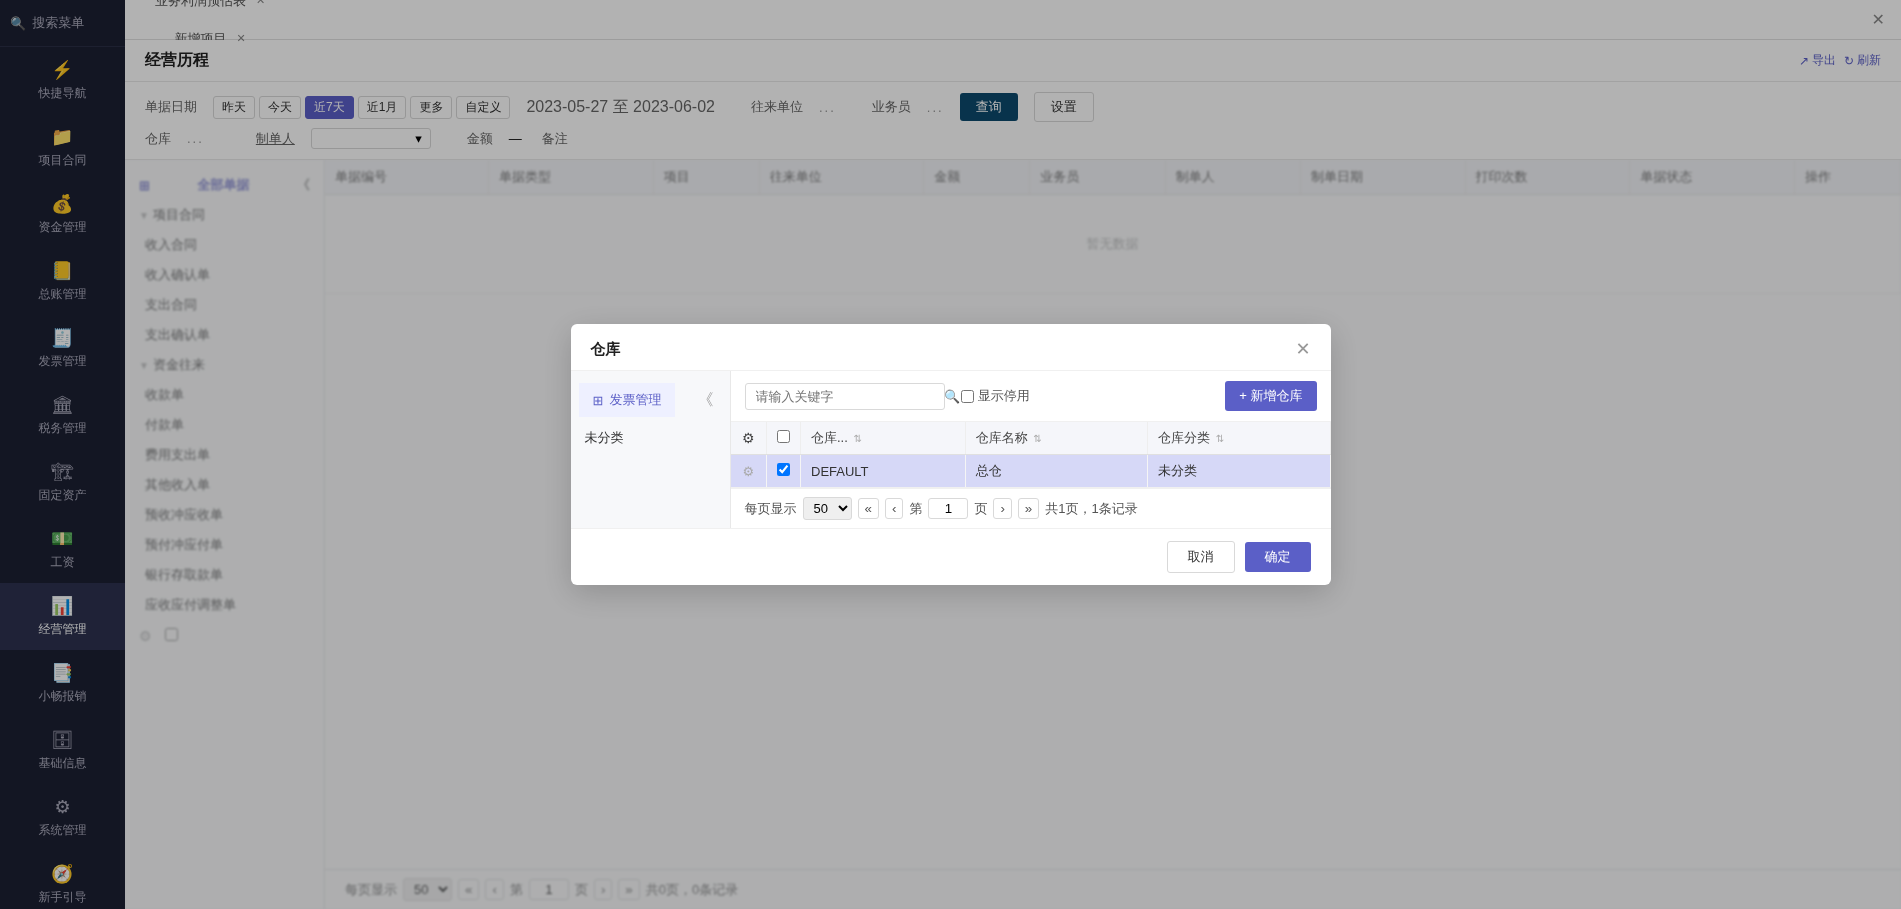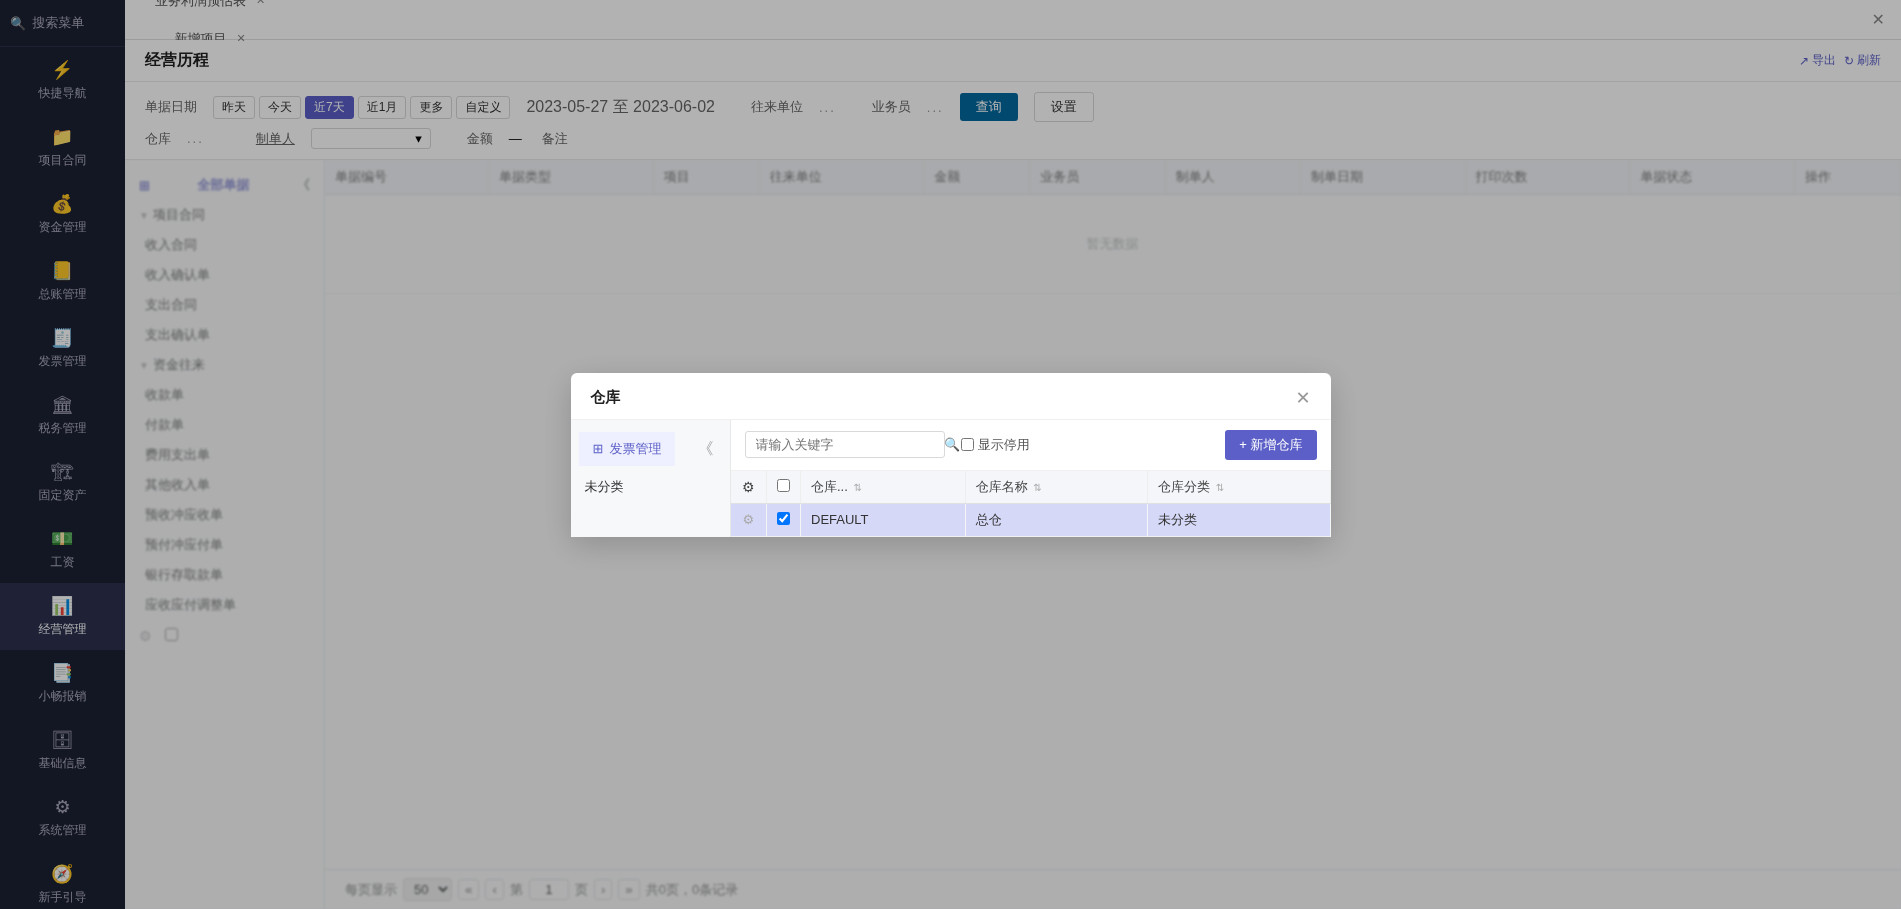--- a/index.html
+++ b/index.html
@@ -49,21 +49,21 @@
     .filter-area {
       background: #fff; padding: 10px 20px; border-bottom: 1px solid #e8e8e8;
     }
     .filter-row { display: flex; align-items: center; gap: 16px; margin-bottom: 6px; flex-wrap: wrap; }
     .filter-label { color: #666; font-size: 13px; white-space: nowrap; }
     .filter-date-btns { display: flex; gap: 4px; align-items: center; }
     .date-btn { padding: 2px 8px; border-radius: 3px; border: 1px solid #d9d9d9; background: #fff; color: #333; cursor: pointer; font-size: 12px; }
     .date-btn.active { background: #5b5fc7; color: #fff; border-color: #5b5fc7; }
     .date-range { color: #666; font-size: 16px; }
     .filter-dots { color: #999; letter-spacing: 2px; }
-    .btn-query { background: #0369a1; color: #fff; border: none; padding: 5px 16px; border-radius: 3px; cursor: pointer; font-size: 13px; }
+    .btn-query { background: #0c4a6e; color: #fff; border: none; padding: 5px 16px; border-radius: 3px; cursor: pointer; font-size: 13px; }
     .btn-setting { background: #fff; color: #333; border: 1px solid #d9d9d9; padding: 5px 16px; border-radius: 3px; cursor: pointer; font-size: 13px; }
 
     
     .filter-row2 { display: flex; align-items: center; gap: 16px; }
 
     
     .content-body {
       display: flex; flex: 1; overflow: hidden;
     }
     .left-panel {
@@ -443,17 +443,35 @@
     <td style="text-align:center;color:#aaa;">⚙</td>
     <td class="checkbox-cell"><input type="checkbox" checked="" style=""></td>
     <td>DEFAULT</td>
     <td>总仓</td>
     <td>未分类</td>
   </tr>
               </tbody>
           </table>
         </div>
 
-      </div>
-    </div>
-
+        <div class="modal-pagination">
+          <span>每页显示</span>
+          <select class="page-size-select">
+            <option>50</option>
+          </select>
+          <button class="page-btn">«</button>
+          <button class="page-btn">‹</button>
+          <span>第</span>
+          <input class="page-input" value="1" style="">
+          <span>页</span>
+          <button class="page-btn">›</button>
+          <button class="page-btn">»</button>
+          <span>共1页，1条记录</span>
+        </div>
+      </div>
+    </div>
+
+    <div class="modal-footer">
+      <button class="btn-cancel">取消</button>
+      <button class="btn-confirm">确定</button>
+    </div>
   </div>
 </div>
 
 </body></html>

